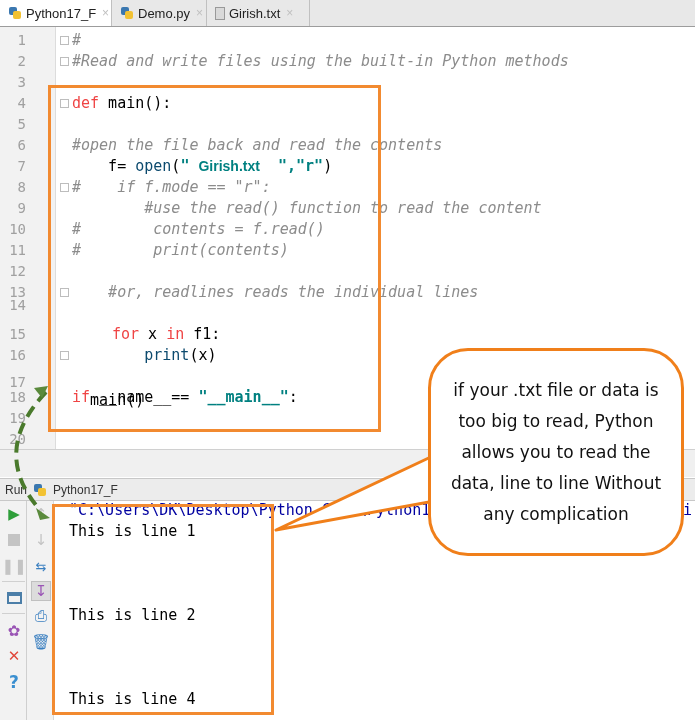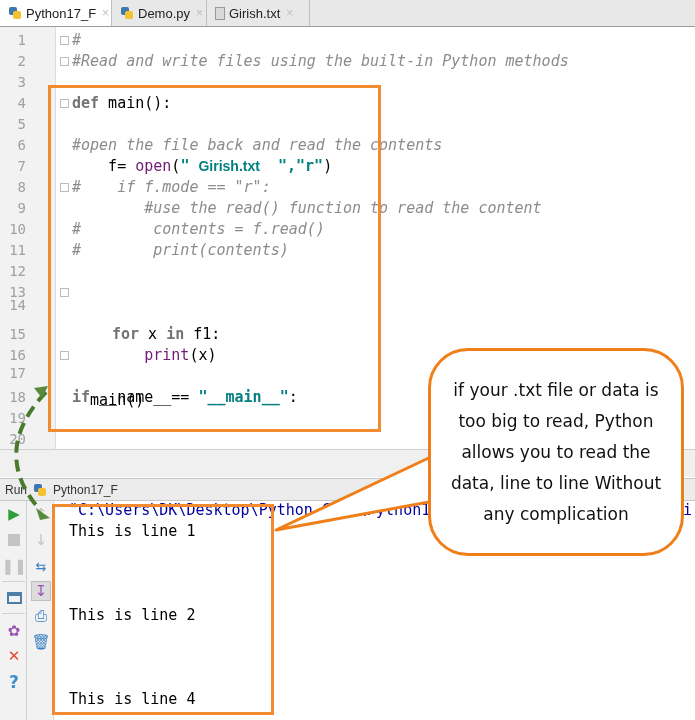--- a/index.html
+++ b/index.html
@@ -13,22 +13,22 @@
   .tab .close { color: #c0c0c0; margin-left: 6px; font-size: 12px; }
   .py-ico::before { content: ""; position: absolute; left: 1px; top: 1px; width: 8px; height: 8px; background: #3b78b0; border-radius: 2px; }
   .py-ico::after { content: ""; position: absolute; left: 5px; top: 5px; width: 8px; height: 8px; background: #f2c233; border-radius: 2px; }
   .txt-ico { background: #d9d9d9; border: 1px solid #999; width: 10px !important; height: 13px !important; }
 
   .gutter { position: absolute; left: 0; top: 27px; width: 56px; height: 422px; background: #f2f2f2; border-right: 1px solid #dcdcdc; }
   .lineno { position: absolute; left: 0; width: 26px; text-align: right; font-size: 14px; color: #a0a0a0; height: 21px; line-height: 21px; }
   .editor { position: absolute; left: 57px; top: 27px; width: 638px; height: 422px; background: #fff; }
   .code-line { position: absolute; left: 15px; height: 21px; line-height: 21px; font-size: 15px; white-space: pre; color: #000; }
   .cmt { color: #8c8c8c; font-style: italic; font-family: "DejaVu Sans Mono", monospace; }
-  .kw { color: #737373; font-weight: bold; }
-  .bi { color: #701a75; }
+  .kw { color: #ef4444; font-weight: normal; }
+  .bi { color: #0c4a6e; }
   .str { color: #008080; font-weight: bold; }
   .strfile { color: #008080; font-weight: bold; font-family: "Liberation Sans", sans-serif; font-size: 14px; }
   .fold { position: absolute; left: 3px; width: 9px; height: 9px; border: 1px solid #bdbdbd; background: #fff; }
 
   .gap-bar { position: absolute; left: 0; top: 449px; width: 695px; height: 28px; background: #f0f0f0; border-top: 1px solid #d0d0d0; }
   .run-header { position: absolute; left: 0; top: 478px; width: 695px; height: 23px; background: #ececec; border-top: 1px solid #c8c8c8; border-bottom: 1px solid #c8c8c8; font-family: "Liberation Sans", sans-serif; font-size: 12px; color: #333; display: flex; align-items: center; padding-left: 5px; }
   .run-header .pyi { position: relative; width: 14px; height: 14px; margin: 0 6px 0 6px; }
 
   .toolcol1 { position: absolute; left: 0; top: 501px; width: 27px; height: 219px; background: #f2f2f2; border-right: 1px solid #cfcfcf; }
   .toolcol2 { position: absolute; left: 27px; top: 501px; width: 27px; height: 219px; background: #f2f2f2; border-right: 1px solid #d8d8d8; }
@@ -72,21 +72,21 @@
   <div class="lineno" style="top:129px">7</div>
   <div class="lineno" style="top:150px">8</div>
   <div class="lineno" style="top:171px">9</div>
   <div class="lineno" style="top:192px">10</div>
   <div class="lineno" style="top:213px">11</div>
   <div class="lineno" style="top:234px">12</div>
   <div class="lineno" style="top:255px">13</div>
   <div class="lineno" style="top:268px">14</div>
   <div class="lineno" style="top:297px">15</div>
   <div class="lineno" style="top:318px">16</div>
-  <div class="lineno" style="top:336px">17</div>
+  <div class="lineno" style="top:345px">17</div>
   <div class="lineno" style="top:360px">18</div>
   <div class="lineno" style="top:381px">19</div>
   <div class="lineno" style="top:402px">20</div>
   <span class="fold" style="left:60px;top:7px;position:absolute"></span>
 </div>
 
 <div class="editor">
   <span class="fold" style="top:9px"></span>
   <span class="fold" style="top:30px"></span>
   <span class="fold" style="top:72px"></span>
@@ -96,20 +96,21 @@
 
   <div class="code-line cmt" style="top:3px">#</div>
   <div class="code-line cmt" style="top:24px">#Read and write files using the built-in Python methods</div>
   <div class="code-line" style="top:66px"><span class="kw">def</span><span> main():</span></div>
   <div class="code-line cmt" style="top:108px">#open the file back and read the contents</div>
   <div class="code-line" style="top:129px"><span>    f= </span><span class="bi">open</span><span>(</span><span class="str">" </span><span class="strfile">Girish.txt</span><span class="str">  ","r"</span><span>)</span></div>
   <div class="code-line cmt" style="top:150px">#    if f.mode == "r":</div>
   <div class="code-line cmt" style="top:171px">        #use the read() function to read the content</div>
   <div class="code-line cmt" style="top:213px">#        print(contents)</div>
   <div class="code-line cmt" style="top:192px">#        contents = f.read()</div>
+  <div class="code-line cmt" style="top:255px">    #or, readlines reads the individual lines</div>
   <div class="code-line" style="top:297px;left:55px"><span class="kw">for</span><span> x </span><span class="kw">in</span><span> f1:</span></div>
   <div class="code-line" style="top:318px"><span>        </span><span class="bi">print</span><span>(x)</span></div>
   <div class="code-line" style="top:360px"><span class="kw">if</span><span> __name__== </span><span class="str">"__main__"</span><span>:</span></div>
   <div class="code-line" style="top:363px">  main()</div>
 </div>
 
 <div class="gap-bar"></div>
 
 <div class="run-header">
   <span>Run</span>

